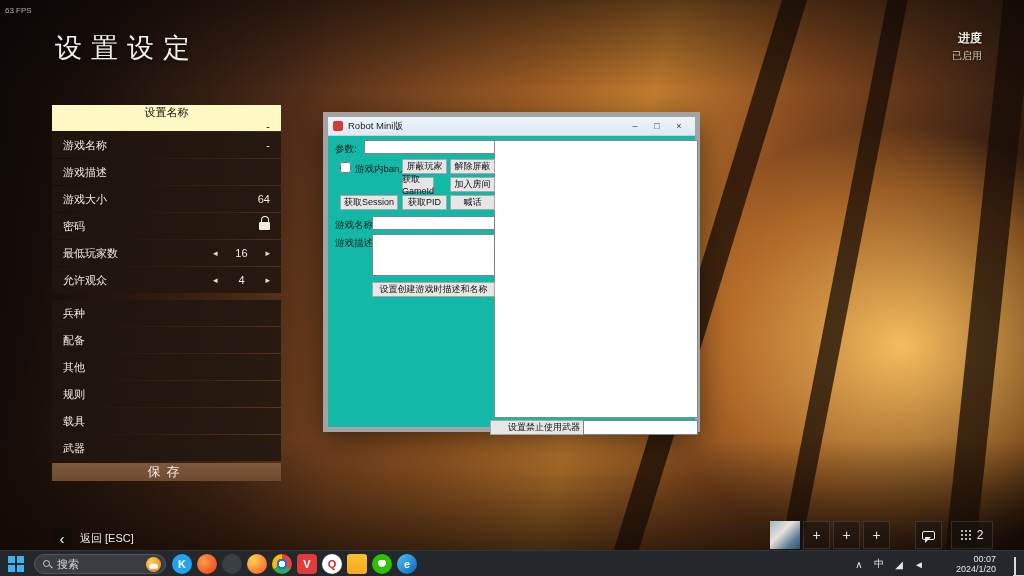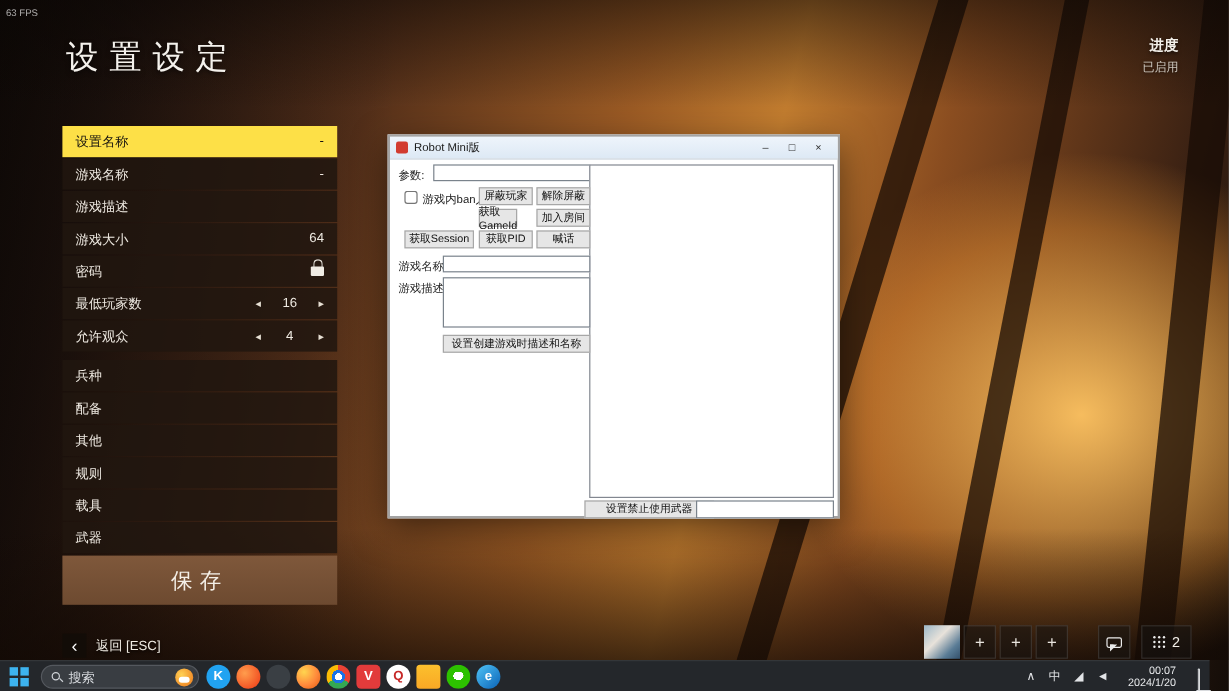--- a/index.html
+++ b/index.html
@@ -29,41 +29,41 @@
   .page-title { position:absolute; left:55px; top:30px; font-size:27px; letter-spacing:9px;
     color:#f4f1ec; font-weight:500; text-shadow:0 1px 4px rgba(0,0,0,.6); }
   .progress { position:absolute; right:42px; top:30px; text-align:right; text-shadow:0 1px 3px rgba(0,0,0,.6); }
   .progress .p1 { font-size:12px; color:#f2efe9; font-weight:bold; }
   .progress .p2 { font-size:10px; color:#cfc9c0; margin-top:2px; }
 
   
   .panel { position:absolute; left:52px; top:105px; width:229px; }
   .srow { height:26px; margin-bottom:1px; display:flex; align-items:center; padding:0 11px;
     background:rgba(33,22,15,.86); color:#efeae2; font-size:11px; cursor:pointer; }
-  .srow.active { background:#fde047; color:#15120f; }
+  .srow.active { background:#fef9c3; color:#15120f;flex-direction:column; }
   .srow .svalue { margin-left:auto; font-size:11px; }
   .srow.gap-top { margin-top:7px; }
   .stepper { margin-left:auto; display:flex; align-items:center; gap:15px; }
   .stepper .arrow { font-size:9px; color:#e7e0d4; cursor:pointer; }
   .stepper .svalue { margin-left:0; min-width:18px; text-align:center; }
   .lock { position:relative; width:11px; height:8px; background:#f0ece4; border-radius:1px; margin-left:auto; }
   .lock:before { content:""; position:absolute; left:1.5px; top:-6px; width:6px; height:6px;
     border:1.5px solid #f0ece4; border-bottom:none; border-radius:4px 4px 0 0; }
-  .save-btn { height:41px; margin-top:2px; display:flex; align-items:center; justify-content:center;
-    background:linear-gradient(#7f583b,#6d4a30); color:#f3eee6; font-size:18px; letter-spacing:6px; cursor:pointer; }
+  .save-btn { height:18px; margin-top:2px; display:flex; align-items:center; justify-content:center;
+    background:linear-gradient(#7f583b,#6d4a30); color:#f3eee6; font-size:13px; letter-spacing:6px; cursor:pointer; }
 
   
   .back { position:absolute; left:52px; top:528px; display:flex; align-items:center; gap:8px; cursor:pointer; }
   .back .chev { width:20px; height:20px; background:rgba(18,12,8,.8); color:#fff; display:flex;
     align-items:center; justify-content:center; font-size:15px; }
   .back .blabel { color:#f0ece4; font-size:11px; text-shadow:0 1px 2px rgba(0,0,0,.6); }
 
   
   .dialog { position:absolute; left:323px; top:112px; width:377px; height:320px;
-    background:#ffffff; border:2px solid #a3a3a3; box-shadow:0 10px 28px rgba(0,0,0,.5); font-size:9px; color:#222; }
+    background:#14b8a6; border:5px solid #a3a3a3; box-shadow:0 10px 28px rgba(0,0,0,.5); font-size:9px; color:#222; }
   .dlg-title { height:19px; background:linear-gradient(#eef4fb,#dde9f5); display:flex; align-items:center;
     padding:0 5px; border-bottom:1px solid #c8d2dc; cursor:default; }
   .dlg-icon { width:10px; height:10px; border-radius:2px; background:#d23b2f; flex:none; }
   .dlg-title-text { margin-left:5px; font-size:9.5px; color:#1c1c1c; }
   .dlg-ctrls { margin-left:auto; display:flex; }
   .dlg-ctrl { width:22px; height:17px; display:flex; align-items:center; justify-content:center;
     font-size:9px; color:#333; cursor:pointer; }
   .dlg-body { position:absolute; left:0; right:0; top:19px; bottom:0; }
   .dlbl { position:absolute; font-size:9.5px; color:#1d1d1d;text-align:right; }
   .dinput { position:absolute; background:#fff; border:1px solid #7a838c; font-size:9px; padding:0 2px;
@@ -88,21 +88,21 @@
   .bubble:after { content:""; position:absolute; left:2px; bottom:-4px; border:3px solid rgba(0,0,0,0);
     border-top-color:#ececec; border-left-color:#ececec; width:0; height:0; }
   .gridbox { width:42px; margin-left:6px; background:rgba(22,20,18,.55); border:1px solid rgba(255,255,255,.12);
     display:flex; align-items:center; justify-content:center; gap:6px; cursor:pointer; }
   .dots { width:2px; height:2px; background:#ececec; border-radius:50%;
     box-shadow:4px 0 0 #ececec,8px 0 0 #ececec,0 4px 0 #ececec,4px 4px 0 #ececec,8px 4px 0 #ececec,
                0 8px 0 #ececec,4px 8px 0 #ececec,8px 8px 0 #ececec; margin:-8px 8px 0 0; }
   .gridnum { color:#f2efe9; font-size:12px; }
 
   
-  .taskbar { position:absolute; left:0; right:16px; bottom:0; height:26px; background:#24272b;
+  .taskbar { position:absolute; left:0; right:0; bottom:0; height:26px; background:#24272b;
     border-top:1px solid rgba(255,255,255,.07); }
   .start { position:absolute; left:8px; top:5px; width:16px; height:16px; display:grid;
     grid-template-columns:7px 7px; grid-template-rows:7px 7px; gap:2px; cursor:pointer; }
   .start i { background:#3db3ef; }
   .searchpill { position:absolute; left:34px; top:3px; width:132px; height:20px; border-radius:10px;
     background:#393d42; border:1px solid #54585e; display:flex; align-items:center; padding:0 4px 0 8px; cursor:pointer; }
   .mag { position:relative; width:8px; height:8px; flex:none; }
   .mag:before { content:""; position:absolute; left:0; top:0; width:5px; height:5px; border:1.3px solid #cfd3d8; border-radius:50%; }
   .mag:after { content:""; position:absolute; left:5.5px; top:5.5px; width:3.5px; height:1.3px; background:#cfd3d8; transform:rotate(45deg); }
   .searchtext { margin-left:6px; color:#d8dbdf; font-size:11px; }

